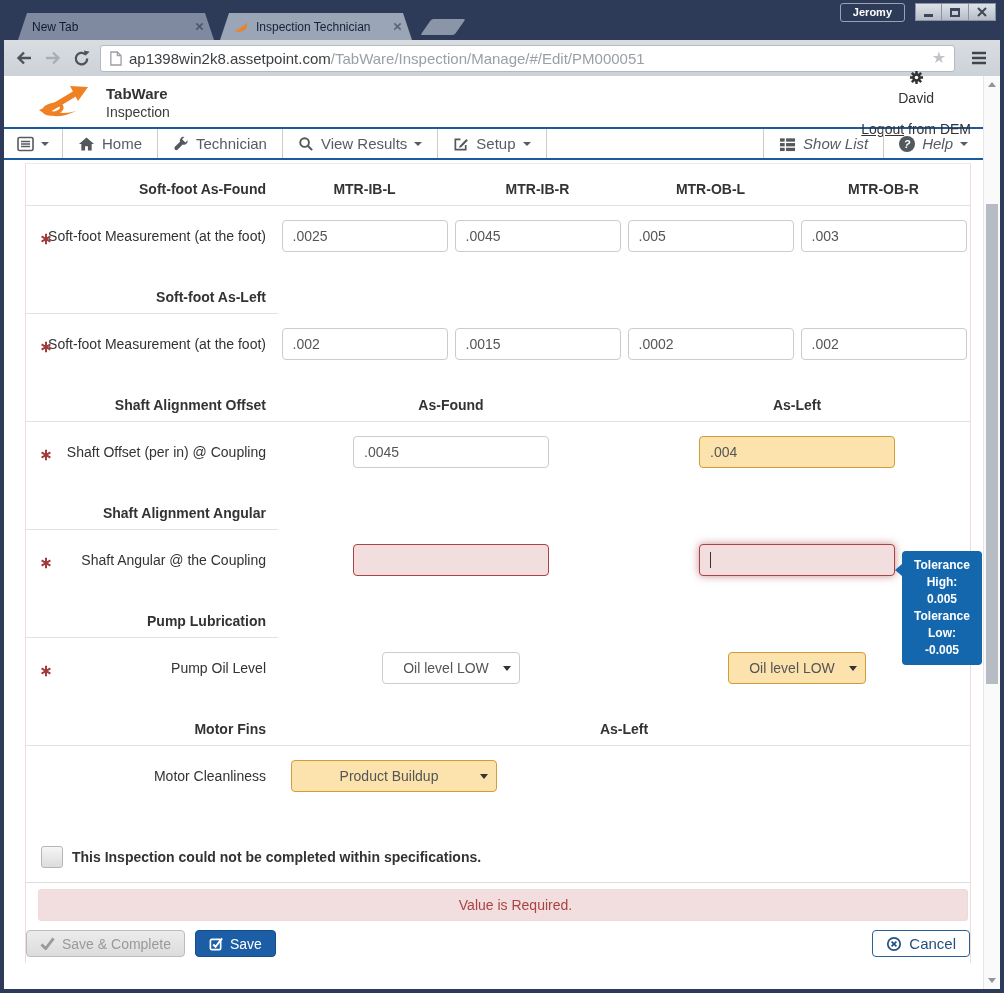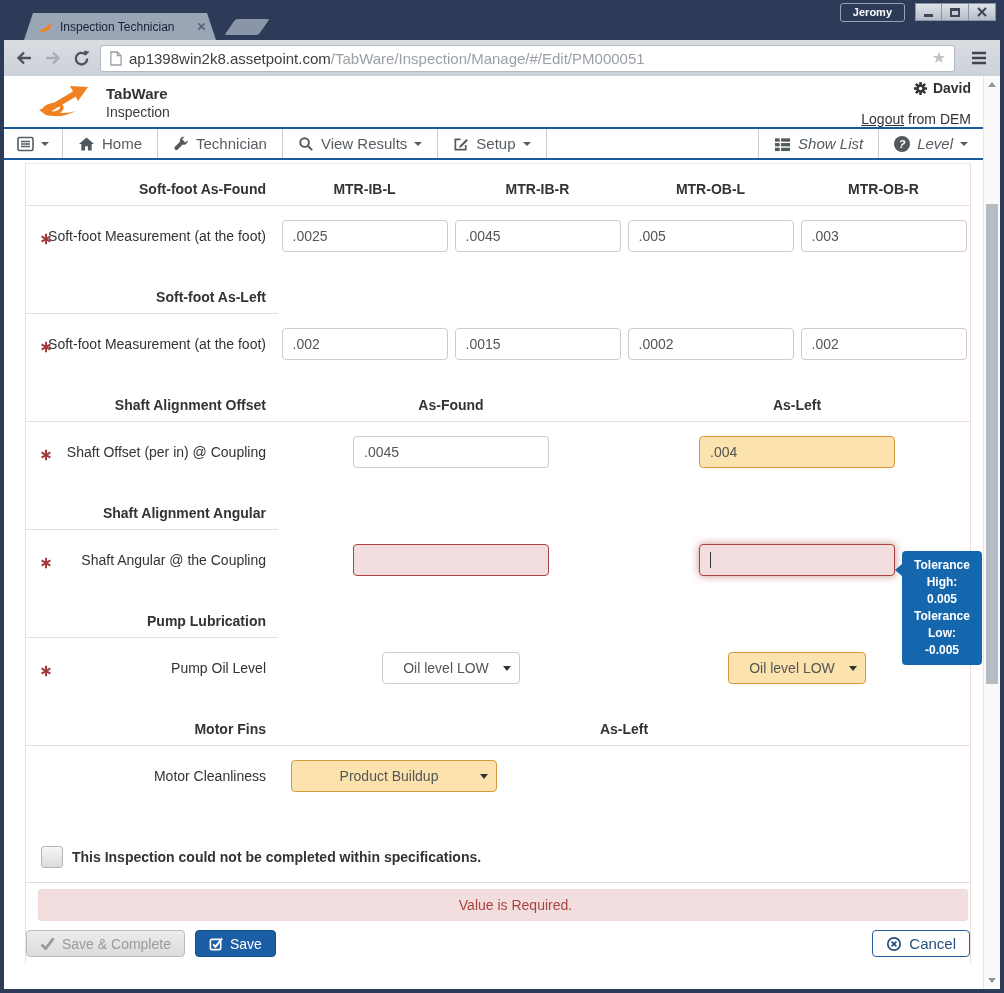--- a/index.html
+++ b/index.html
@@ -47,21 +47,21 @@
   .sb-up { top:6px; border-bottom:5px solid #8e959d; }
   .sb-down { bottom:6px; border-top:5px solid #8e959d; }
   .sb-thumb { position:absolute; left:2px; width:12px; top:128px; height:480px; background:#b6bcc4; }
 
   
   .app-header { height:51px; display:flex; align-items:center; padding:2px 12px 0 32px; }
   .brand-text { margin-left:12px; }
   .brand-name { font-size:15px; font-weight:bold; color:#333; }
   .brand-sub { font-size:14px; color:#3c3c3c; margin-top:2px; }
   .hdr-right { margin-left:auto; text-align:right; font-size:14px; color:#333; padding-top:2px; }
-  .hdr-user { font-weight:bold; display:flex; align-items:center; gap:5px; justify-content:flex-end; }
+  .hdr-user { font-weight:normal; display:flex; align-items:center; gap:5px; justify-content:flex-end;flex-direction:column; }
   .hdr-logout { margin-top:15px; }
   .hdr-logout a { color:#333; }
 
   
   .navbar { border-top:2px solid #1a5a9e; border-bottom:2px solid #1a5a9e; height:33px; display:flex; align-items:stretch; font-size:15px; color:#555c63; }
   .nav-item { display:flex; align-items:center; gap:7px; padding:0 15px; border-right:1px solid #ccc; cursor:default; }
   .nav-item.first { padding:0 13px; }
   .nav-right { margin-left:auto; display:flex;font-style:italic; }
   .nav-right .nav-item { border-right:none; border-left:1px solid #ccc; }
   .caret { width:0; height:0; border-left:4px solid transparent; border-right:4px solid transparent; border-top:4px solid #555c63; display:inline-block; }
@@ -121,20 +121,26 @@
 
   svg { display:block; }
 </style>
 </head>
 <body>
 
 <div class="window">
 
   <div class="titlebar">
     <div class="tabstrip">
+      <div class="tab inactive">
+        <span class="tab-title">New Tab</span>
+        <svg class="tab-close" viewBox="0 0 10 10">
+            <path d="M1.5 1.5 L8.5 8.5 M8.5 1.5 L1.5 8.5" stroke="#3c465c" stroke-width="1.8" fill="none"></path>
+          </svg>
+      </div>
       <div class="tab active">
         <svg width="15" height="13" viewBox="0 0 15 13">
             <path d="M1 11 Q6 13.5 12 9 L13.5 2.5 L9 6.5 Q5 9.5 1 11 Z" fill="#ef8122"></path>
           </svg>
         <span class="tab-title">Inspection Technician</span>
         <svg class="tab-close" viewBox="0 0 10 10">
             <path d="M1.5 1.5 L8.5 8.5 M8.5 1.5 L1.5 8.5" stroke="#46506a" stroke-width="1.8" fill="none"></path>
           </svg>
       </div>
       <div class="newtab-stub"></div>
@@ -274,21 +280,21 @@
                   <rect x="1" y="7.5" width="5" height="3.5"></rect>
                   <rect x="7.5" y="7.5" width="9.5" height="3.5"></rect>
                   <rect x="1" y="12.5" width="5" height="3.5"></rect>
                   <rect x="7.5" y="12.5" width="9.5" height="3.5"></rect>
                 </g>
               </svg>
             <span>Show List</span>
           </div>
           <div class="nav-item">
             <span class="help-circle">?</span>
-            <span>Level</span>
+            <span>Help</span>
             <span class="caret"></span>
           </div>
         </div>
       </div>
 
       <div class="content">
         <div class="panel">
           <div class="tbl">
 
             <div class="hrow full">

